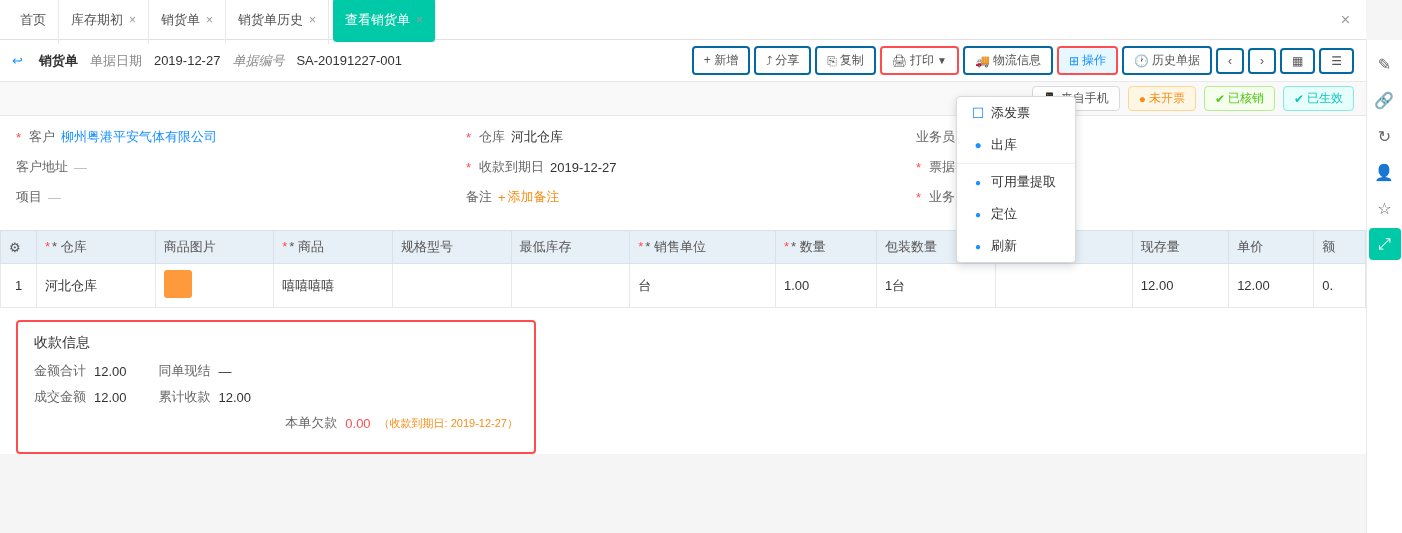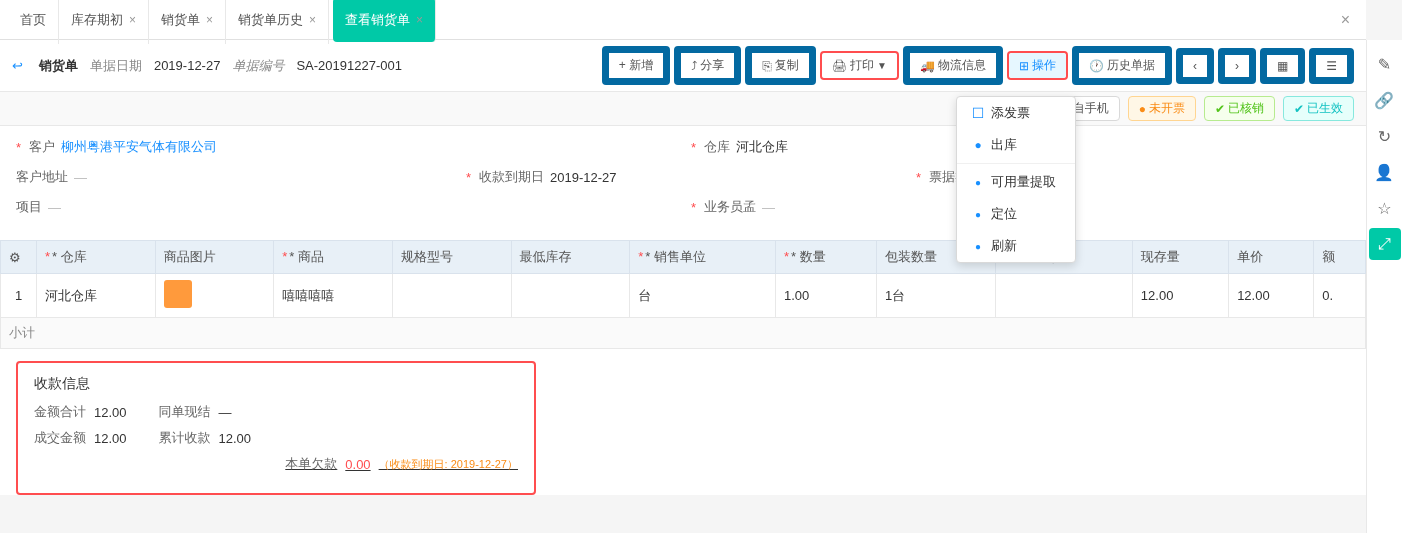--- a/index.html
+++ b/index.html
@@ -27,21 +27,21 @@
     
     .toolbar {
       display: flex; align-items: center; padding: 6px 12px;
       border-bottom: 1px solid #e8e8e8; background: #fff; flex-wrap: wrap; gap: 4px;
     }
     .doc-info { display: flex; align-items: center; gap: 12px; font-size: 13px; margin-right: auto; }
     .doc-info .doc-icon { color: #1890ff; margin-right: 4px; }
     .toolbar-actions { display: flex; align-items: center; gap: 4px; }
     .btn-toolbar {
       display: flex; align-items: center; gap: 3px;
-      padding: 4px 10px; border: 7px solid #0369a1; border-radius: 4px;
+      padding: 4px 10px; border: 2px solid #0369a1; border-radius: 4px;
       background: #fff; cursor: pointer; font-size: 12px; color: #555;
       white-space: nowrap;
     }
     .btn-toolbar.btn-active { background: #e6f7ff; border-color: #91d5ff; color: #1890ff; }
     .btn-toolbar.btn-red-border { border: 2px solid #ff4d4f; }
 
     .status-bar {
       display: flex; align-items: center; padding: 4px 12px;
       gap: 8px; background: #f9f9f9; border-bottom: 1px solid #e8e8e8;
     }
@@ -260,20 +260,24 @@
         <div class="form-field">
           <span class="required-mark">*</span>
           <span class="form-label">客户</span>
           <span class="form-value link">柳州粤港平安气体有限公司</span>
         </div>
         <div class="form-field">
           <span class="required-mark">*</span>
           <span class="form-label">仓库</span>
           <span class="form-value">河北仓库</span>
         </div>
+        <div class="form-field">
+          <span class="form-label">业务员</span>
+          <span class="form-value">演示账号</span>
+        </div>
       </div>
       <div class="form-row">
         <div class="form-field">
           <span class="form-label">客户地址</span>
           <span class="form-value placeholder">—</span>
         </div>
         <div class="form-field">
           <span class="required-mark">*</span>
           <span class="form-label">收款到期日</span>
           <span class="form-value">2019-12-27</span>
@@ -281,20 +285,27 @@
         <div class="form-field">
           <span class="required-mark">*</span>
           <span class="form-label">票据类型</span>
           <span class="form-value">不开票</span>
         </div>
       </div>
       <div class="form-row">
         <div class="form-field">
           <span class="form-label">项目</span>
           <span class="form-value placeholder">—</span>
+        </div>
+        <div class="form-field">
+          <span class="form-label">备注</span>
+          <span class="form-value add-btn">
+            <span style="color:#fa8c16;">+</span>
+            <span style="color:#fa8c16;">添加备注</span>
+          </span>
         </div>
         <div class="form-field">
           <span class="required-mark">*</span>
           <span class="form-label">业务员孟</span>
           <span class="form-value placeholder">—</span>
         </div>
       </div>
     </div>
 
     <div class="table-section scroll-area">
@@ -339,25 +350,20 @@
             <td></td>
             <td></td>
             <td>台</td>
             <td>1.00</td>
             <td>1台</td>
             <td></td>
             <td>12.00</td>
             <td>12.00</td>
             <td>0.</td>
           </tr>
-          <tr class="subtotal">
-            <td colspan="13">
-              <span>小计</span>
-            </td>
-          </tr>
         </tbody>
       </table>
     </div>
 
     <div class="summary-box" style="border:2px solid #ff4d4f;">
       <div class="summary-title">收款信息</div>
       <div class="summary-row">
         <div class="summary-item">
           <span class="summary-label">金额合计</span>
           <span class="summary-value">12.00</span>
@@ -371,21 +377,21 @@
         <div class="summary-item">
           <span class="summary-label">成交金额</span>
           <span class="summary-value">12.00</span>
         </div>
         <div class="summary-item">
           <span class="summary-label">累计收款</span>
           <span class="summary-value">12.00</span>
         </div>
       </div>
       <div class="summary-row">
-        <div class="summary-item" style="margin-left:auto;text-decoration:underline;">
+        <div class="summary-item" style="margin-left:auto;">
           <span class="summary-label">本单欠款</span>
           <span class="summary-value red">0.00</span>
           <span class="summary-value" style="color:#fa8c16;font-size:11px;">（收款到期日: 2019-12-27）</span>
         </div>
       </div>
     </div>
   </div>
 </div>
 
 <div class="right-sidebar">

